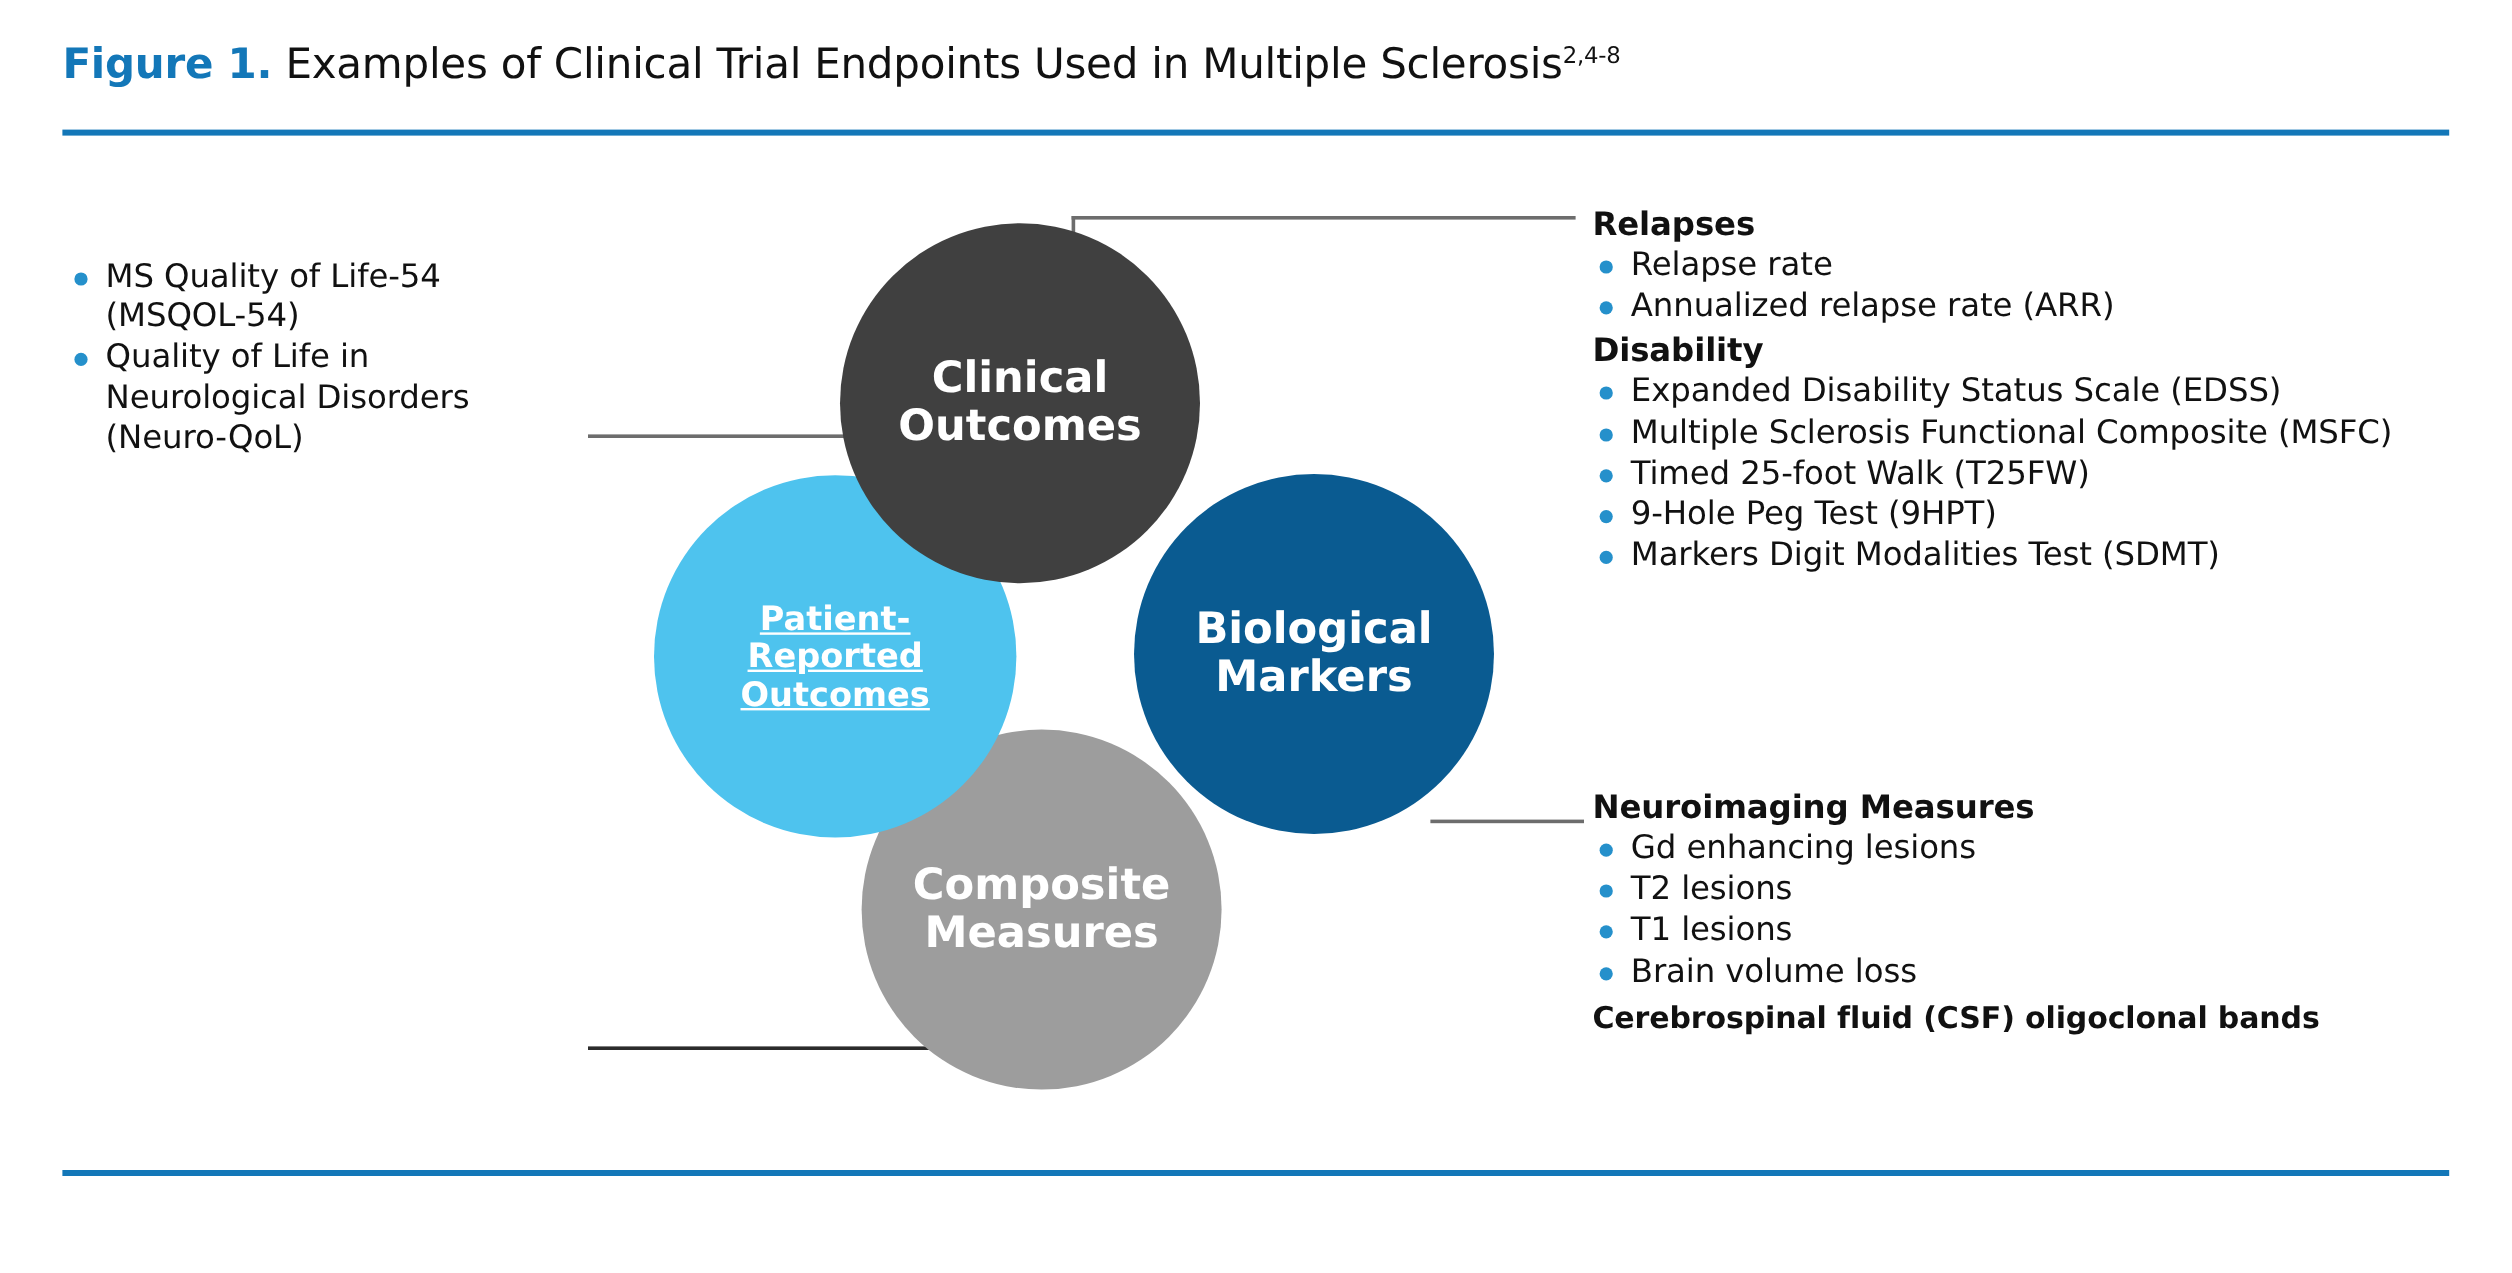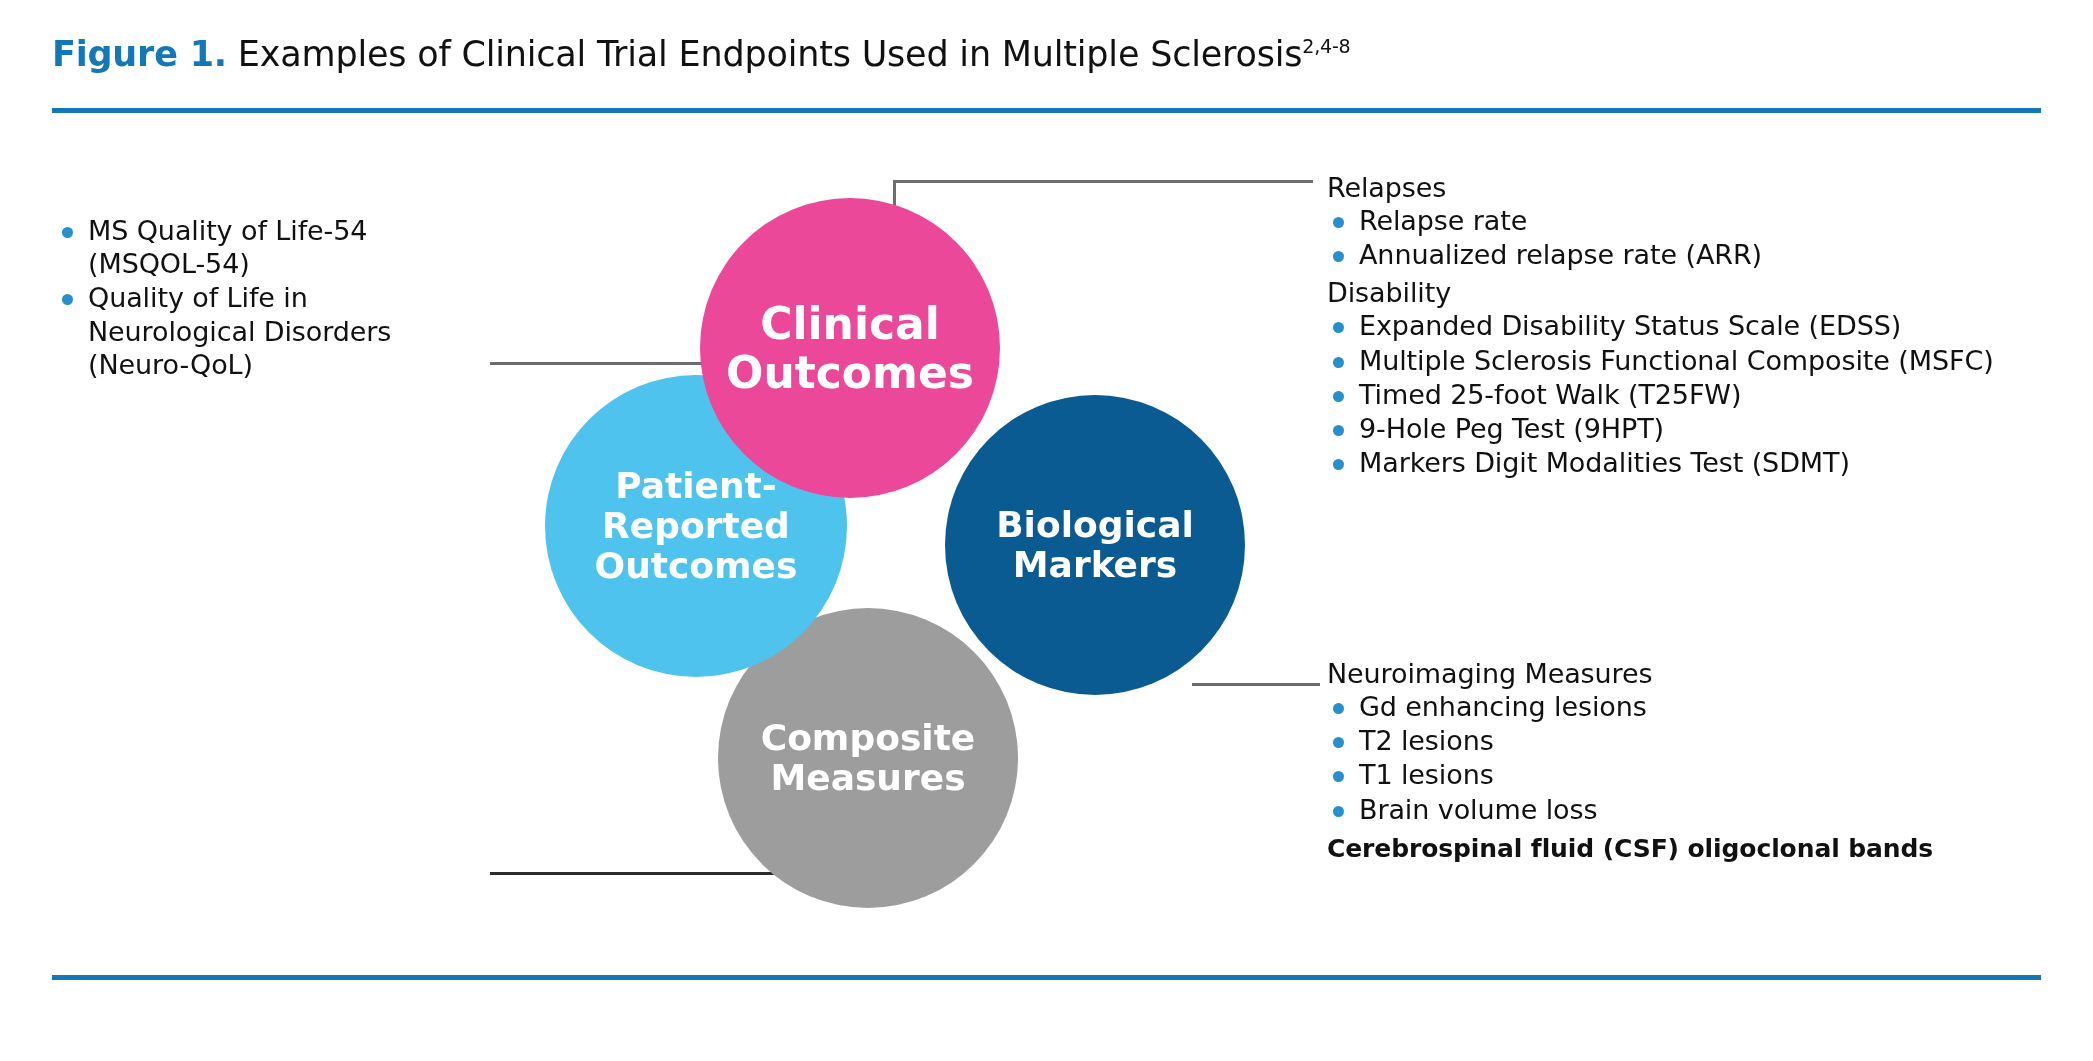--- a/index.html
+++ b/index.html
@@ -32,45 +32,45 @@
   }
 
   
   .circle{
     position:absolute;border-radius:50%;
     display:flex;align-items:center;justify-content:center;
     text-align:center;color:#ffffff;font-weight:bold;
     line-height:1.12;
   }
   .c-clinical{
-    left:700px;top:198px;width:300px;height:300px;
-    background:#ec4899;font-size:44px;z-index:3;
+    left:700px;top:186px;width:300px;height:300px;
+    background:#404040;font-size:36px;z-index:3;
   }
   .c-patient{
-    left:545px;top:375px;width:302px;height:302px;
-    background:#4ec3ee;font-size:36px;z-index:2;
+    left:545px;top:396px;width:302px;height:302px;
+    background:#4ec3ee;font-size:28px;z-index:2;text-decoration:underline;
   }
   .c-biological{
     left:945px;top:395px;width:300px;height:300px;
     background:#0a5b91;font-size:36px;z-index:2;
   }
   .c-composite{
     left:718px;top:608px;width:300px;height:300px;
     background:#9d9d9d;font-size:36px;z-index:1;
   }
   .circle span{display:block;}
 
   
   .ln{position:absolute;background:#6d6d6d;z-index:0;}
   .ln-dark{background:#2b2b2b;}
 
   
   .txt{position:absolute;color:#111111;}
   .hdr{
-    font-weight:normal;font-size:27px;color:#111111;
+    font-weight:bold;font-size:27px;color:#111111;
     margin:0 0 1px 0;letter-spacing:-0.1px;
   }
   ul.bl{list-style:none;margin:0 0 6px 0;padding:0;}
   ul.bl li{
     position:relative;padding-left:32px;
     font-size:27px;line-height:1.23;margin-bottom:1px;
     letter-spacing:-0.1px;
   }
   ul.bl li::before{
     content:"";position:absolute;left:6px;top:13px;

